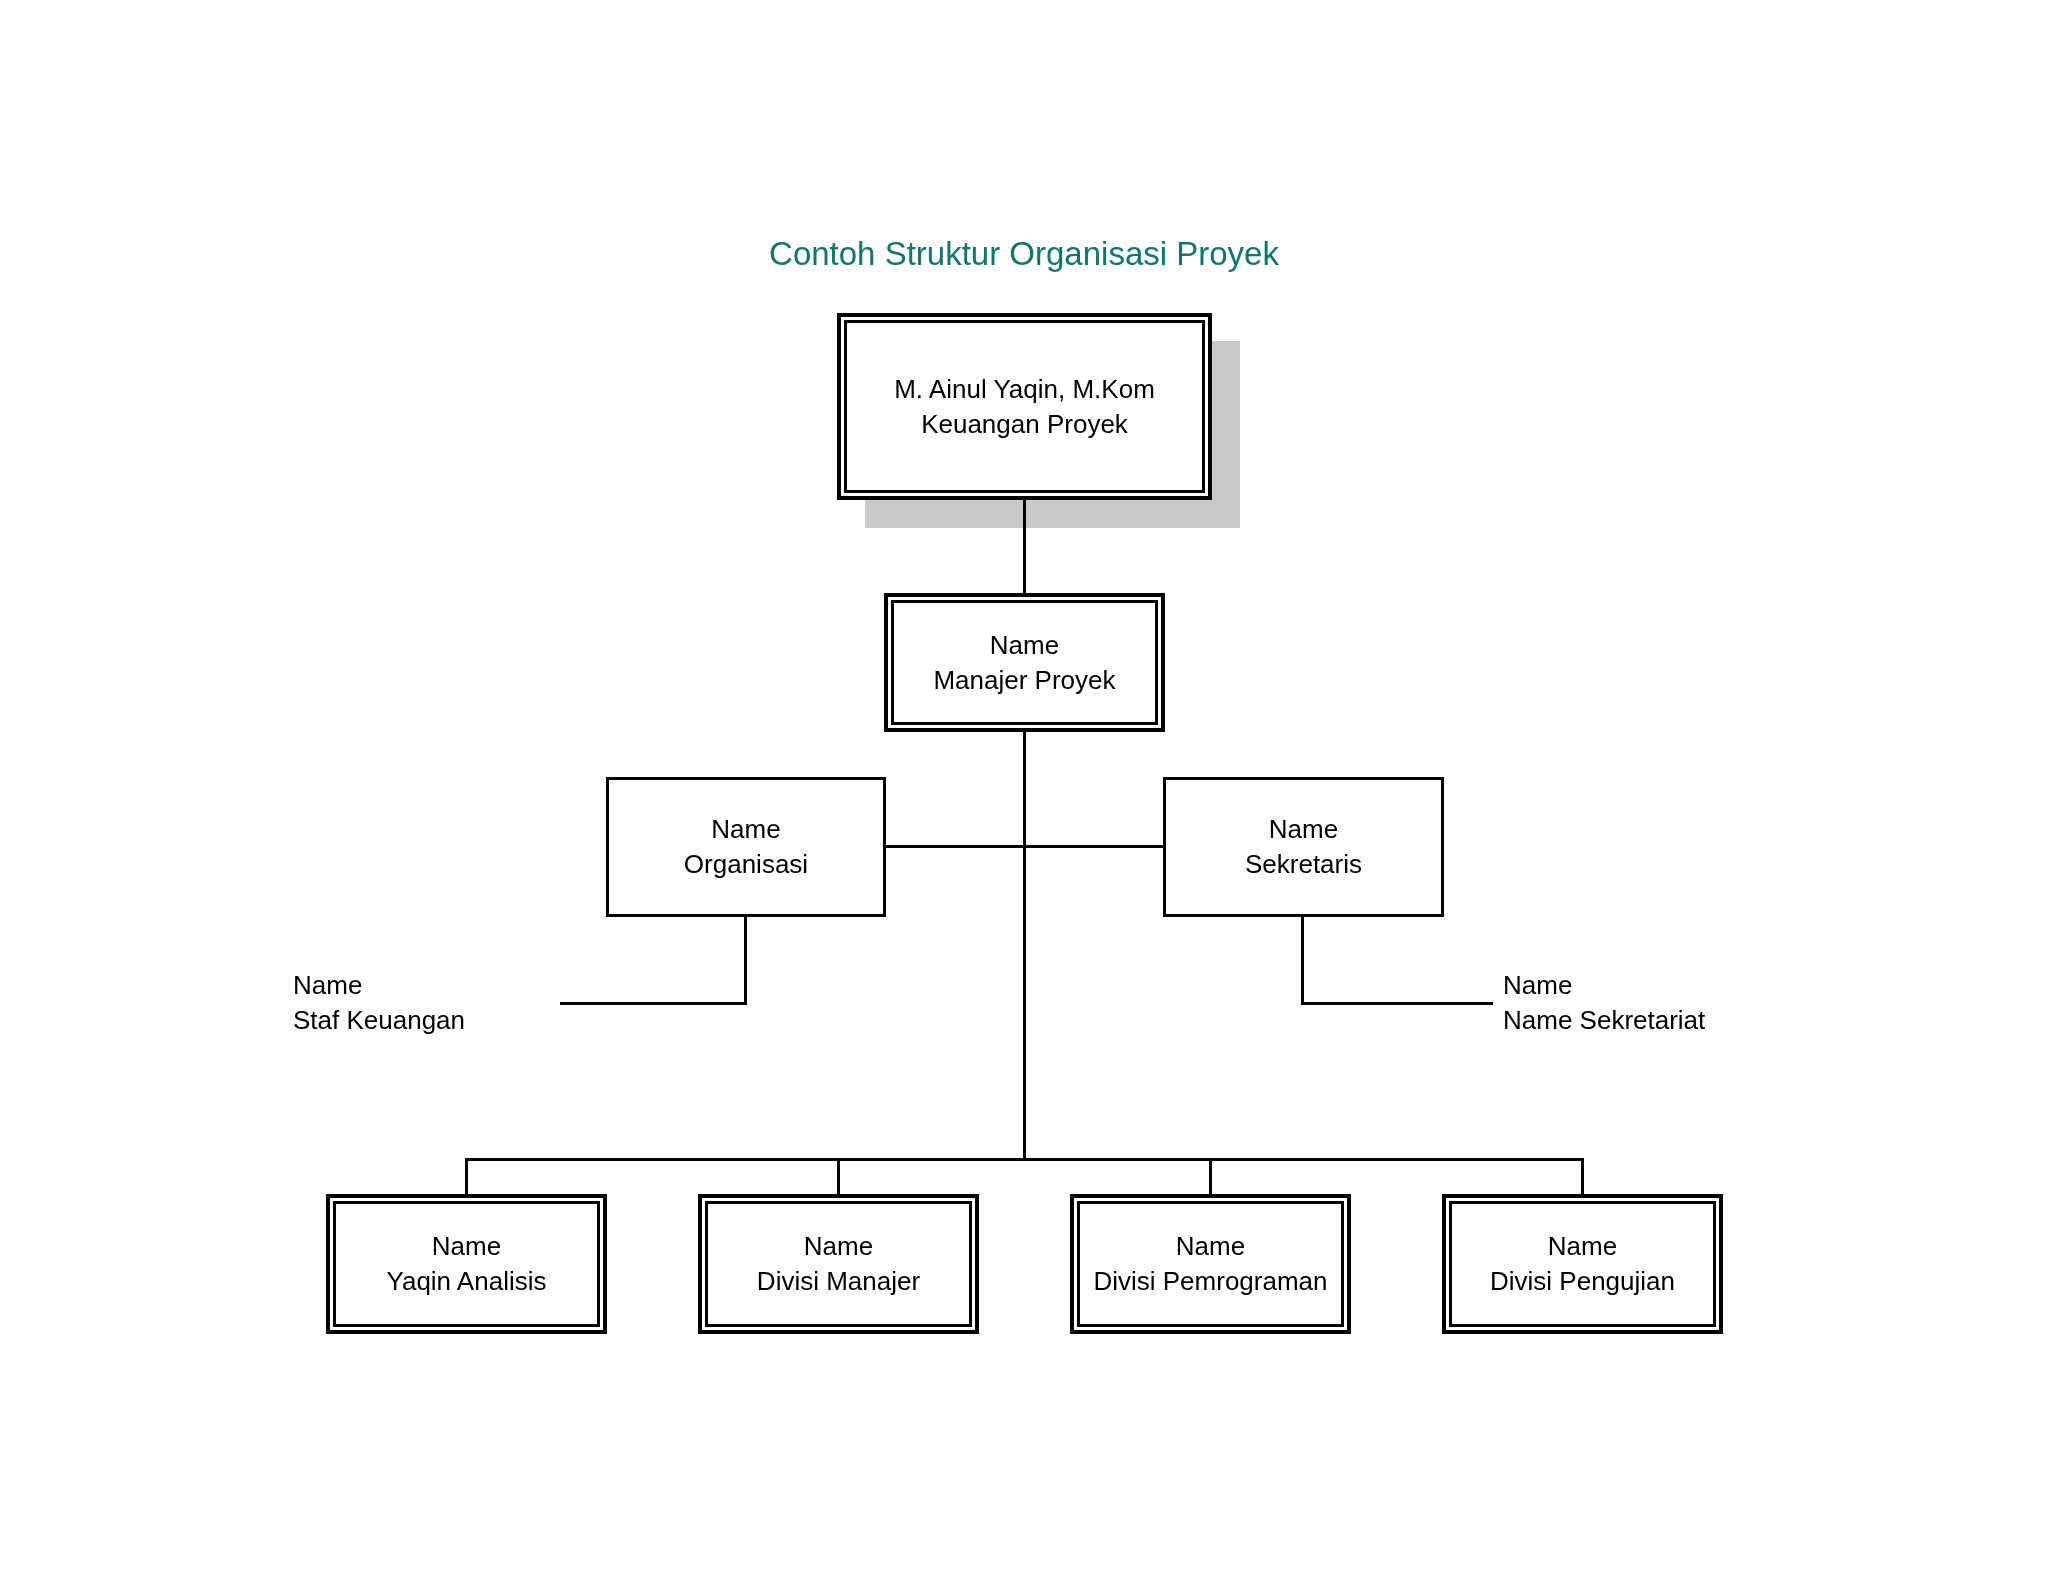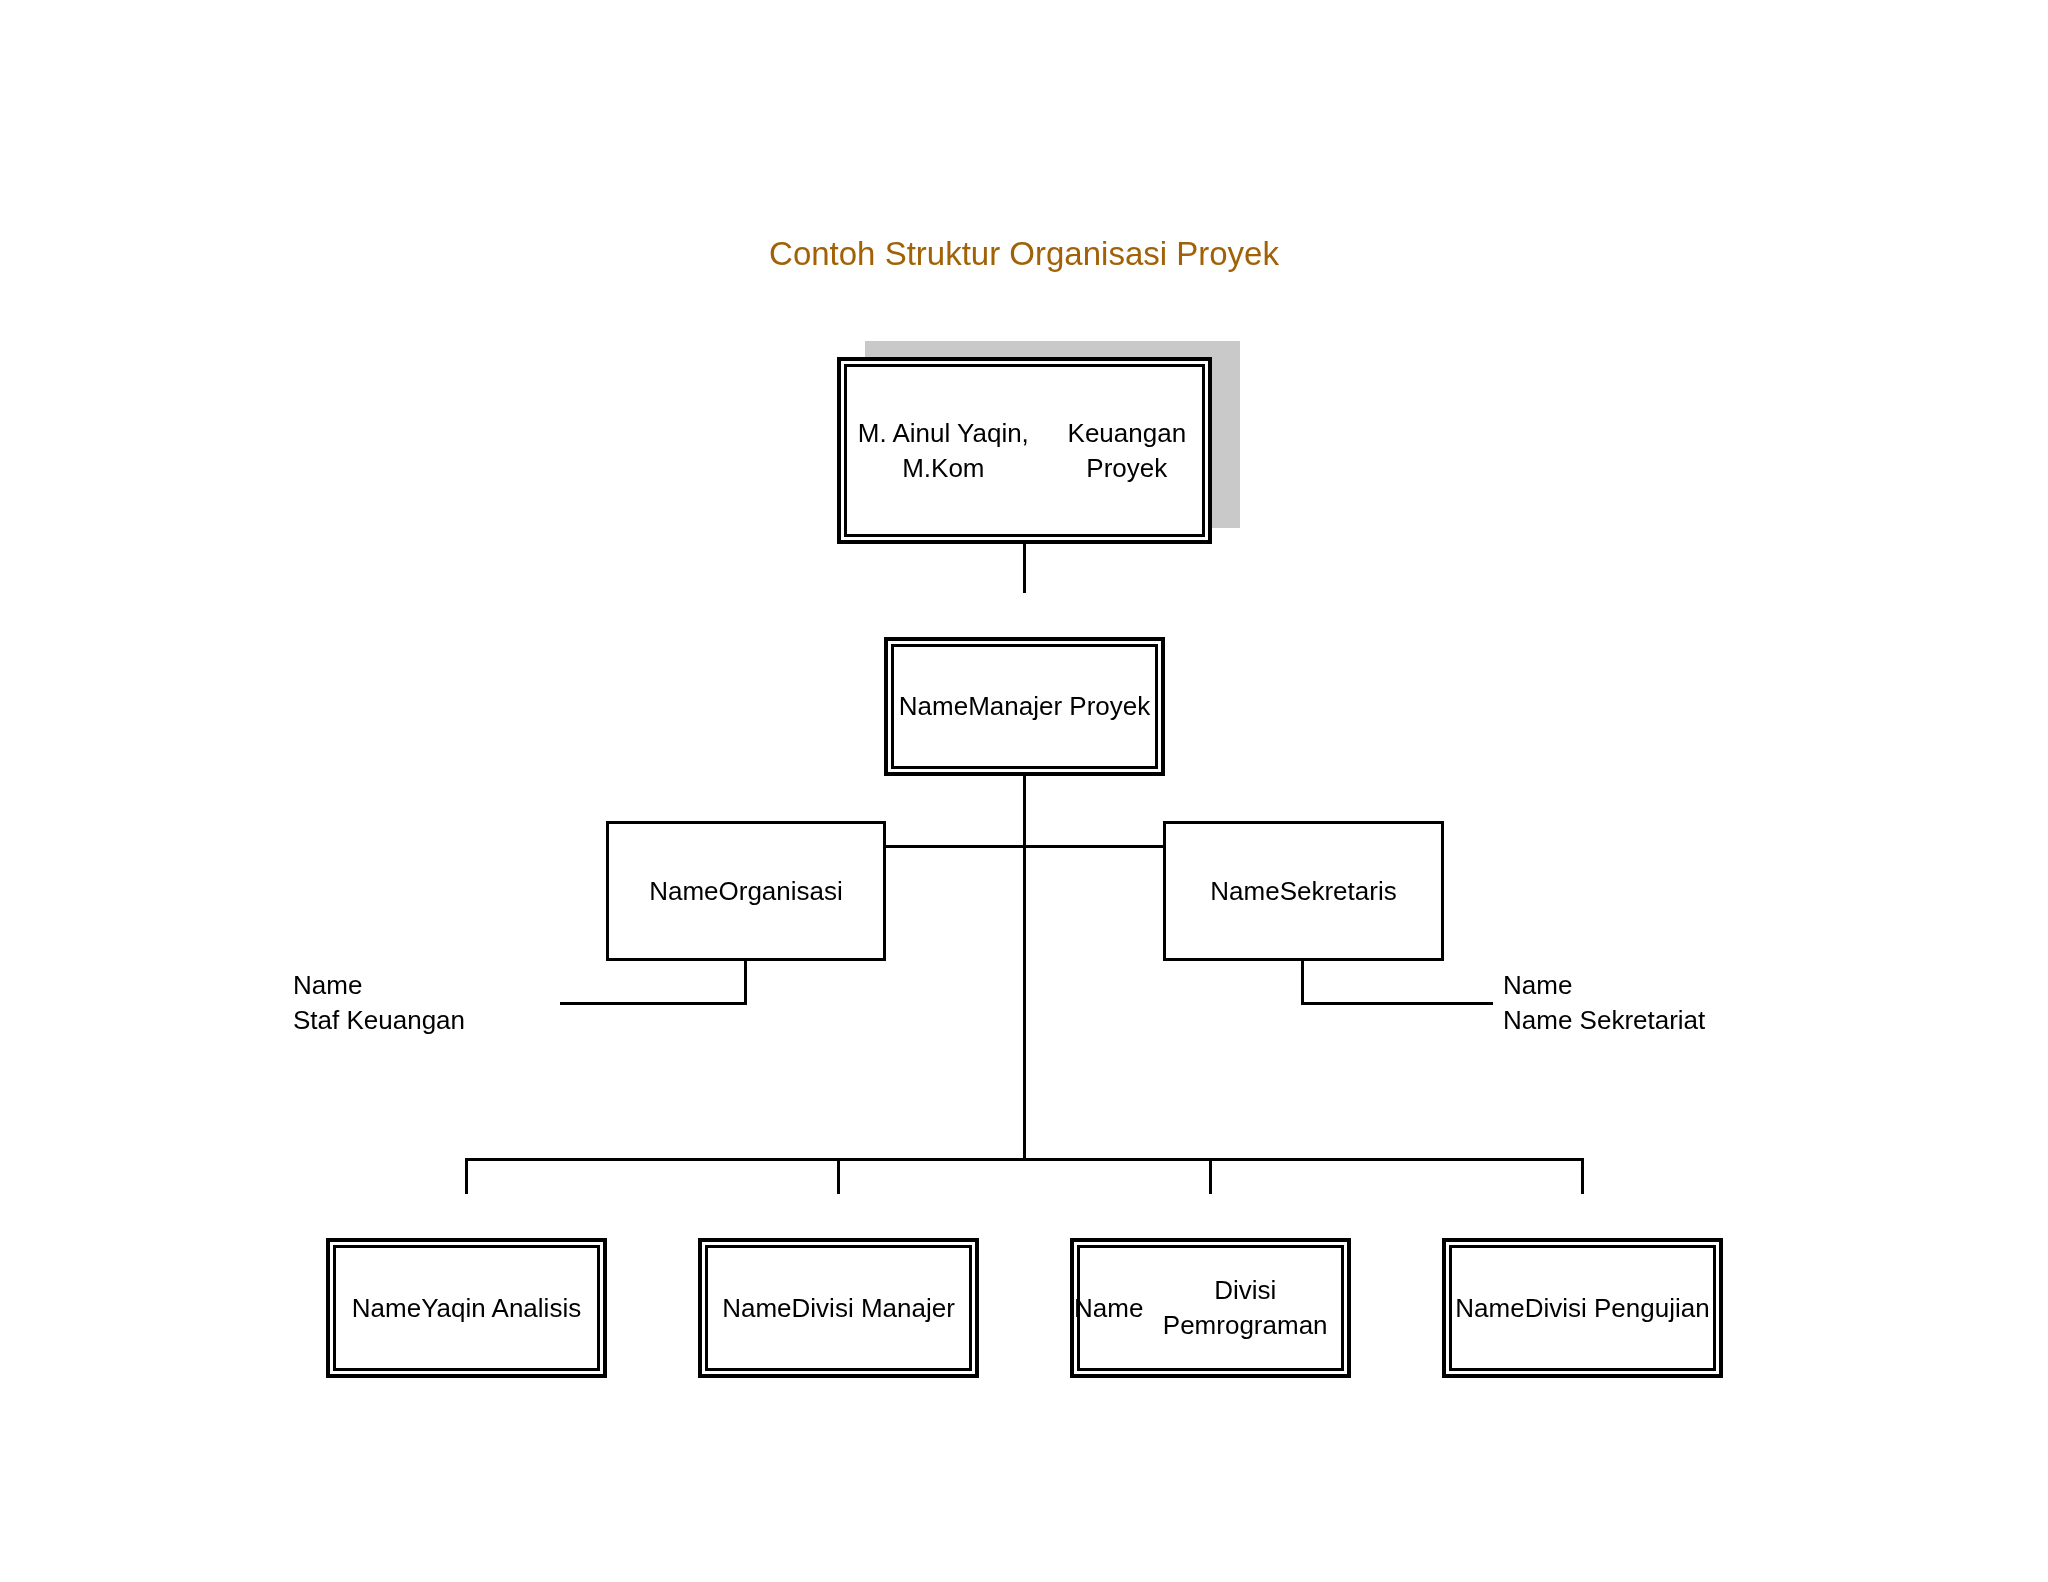--- a/index.html
+++ b/index.html
@@ -13,34 +13,33 @@
     overflow: hidden;
   }
   .title {
     position: absolute;
     left: 0;
     top: 234px;
     width: 100%;
     text-align: center;
     font-size: 33px;
     line-height: 40px;
-    color: #a16207;
+    color: #0f766e;
   }
   .box {
     position: absolute;
     box-sizing: border-box;
     display: flex;
-    flex-direction: row;
+    flex-direction: column;
     align-items: center;
     justify-content: center;
     text-align: center;
     font-size: 26px;
     line-height: 35px;
     background: #ffffff;
-    margin-top: 44px;
   }
   .box.single { border: 3px solid #000000; }
   .box.double { border: 4px solid #000000; }
   .box.double::before {
     content: "";
     position: absolute;
     inset: 3px;
     border: 3px solid #000000;
     pointer-events: none;
   }

